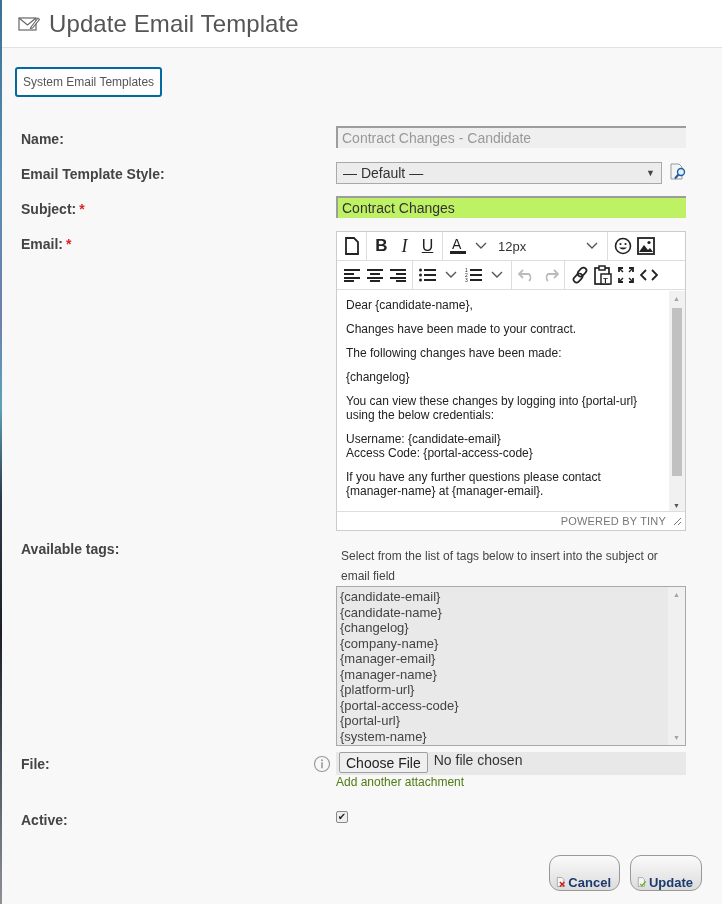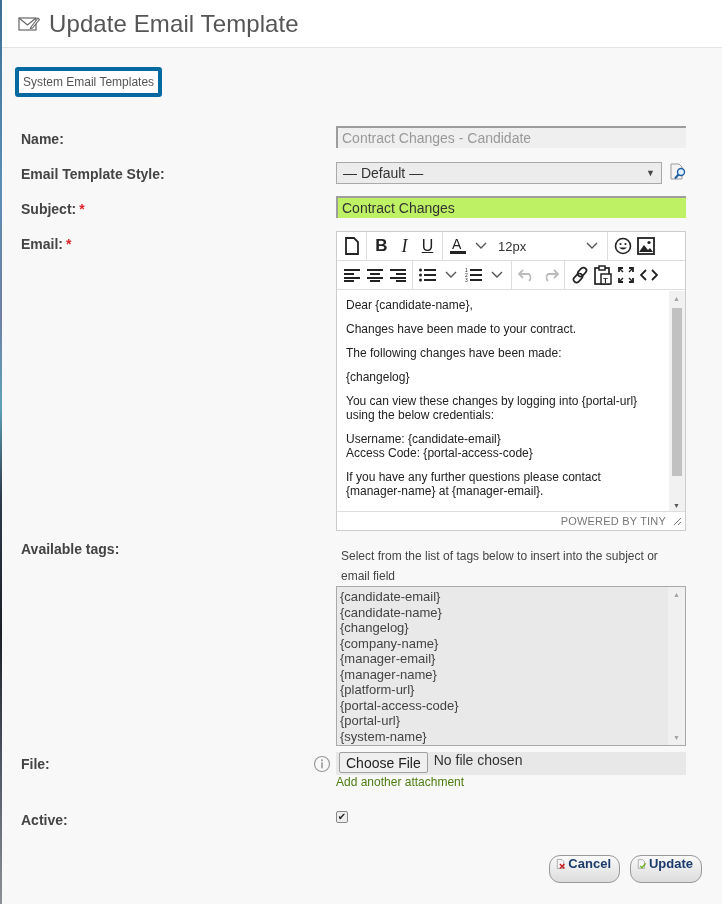--- a/index.html
+++ b/index.html
@@ -20,21 +20,21 @@
     border-bottom: 1px solid #e2e2e2;
     display: flex; align-items: center;
     padding-left: 16px;
   }
   .header .title-icon { width: 22px; height: 18px; margin-right: 9px; display: inline-block; }
   .header .title {
     font-size: 24px; color: #555; font-weight: normal; letter-spacing: 0.1px;
   }
   .btn-sys {
     position: absolute; left: 15px; top: 67px; height: 30px; width: 147px;
-    background: #fff; border: 4px solid #0369a1; border-radius: 3px;
+    background: #fff; border: 2px solid #0369a1; border-radius: 3px;
     font-size: 12px; color: #555; font-family: "Liberation Sans", sans-serif;
     display: flex; align-items: center; justify-content: center;
   }
   .label {
     position: absolute; left: 21px;
     font-size: 14px; font-weight: bold; color: #444;
   }
   .req { color: #d9262c; margin-left: 3px; }
   .input-ro {
     position: absolute; left: 336px; width: 350px; height: 22px;
@@ -132,24 +132,24 @@
   .add-attach {
     position: absolute; left: 336px; top: 775px; font-size: 12px; color: #4d7c0f;
   }
   .checkbox {
     position: absolute; left: 336px; top: 811px; width: 12px; height: 12px;
     border: 1px solid #888; border-radius: 2px; background: #eee;
     display: flex; align-items: center; justify-content: center;
     font-size: 10px; color: #222; line-height: 1;
   }
   .action-btn {
-    position: absolute; top: 855px; height: 28px;
+    position: absolute; top: 855px; height: 36px;
     border: 1px solid #999; border-radius: 11px;
     background: linear-gradient(#fafafa, #dcdcdc);
-    display: flex; align-items: flex-start; padding: 0 8px 0 6px;
+    display: flex; align-items: flex-end; padding: 0 8px 0 6px;
     font-size: 13px; font-weight: bold; color: #1a3a6c;
     font-family: "Liberation Sans", sans-serif;
   }
   .action-btn svg { margin-right: 2px; }
 </style>
 </head>
 <body>
 
 <div class="left-edge"></div>
 

